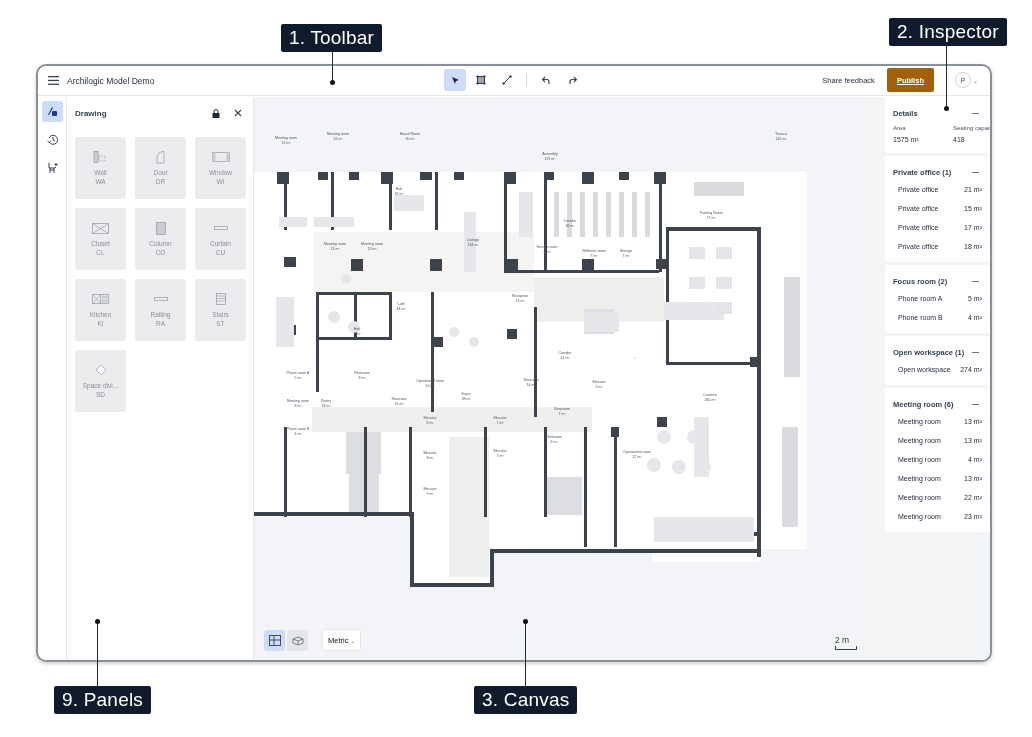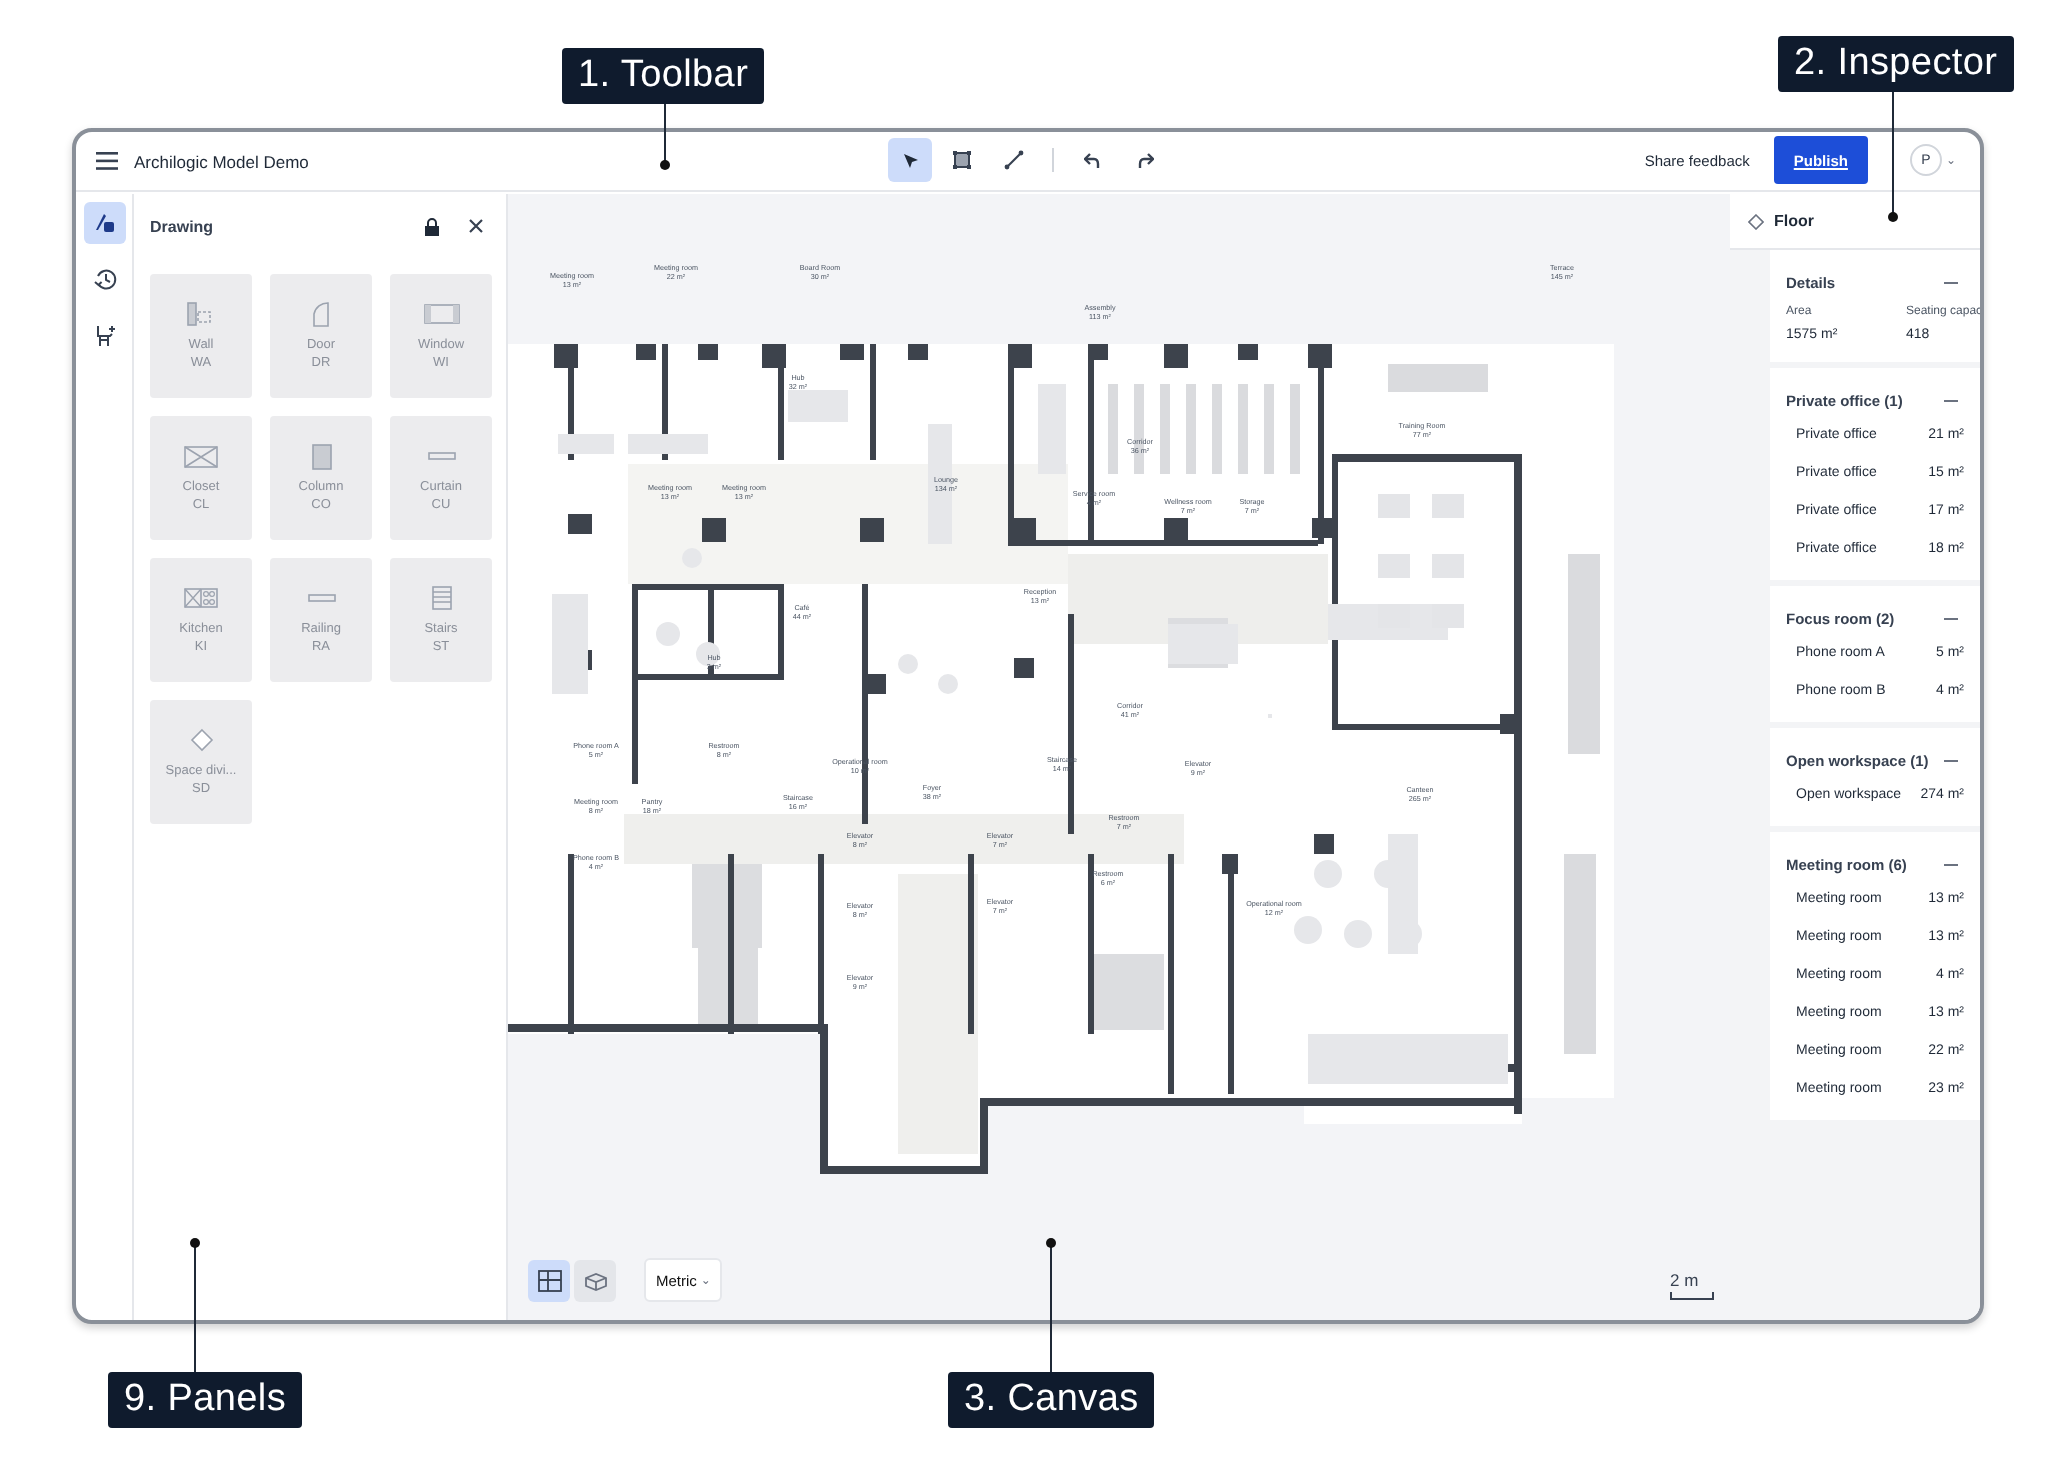--- a/index.html
+++ b/index.html
@@ -15,21 +15,21 @@
   .app { position: absolute; left: 36px; top: 64px; width: 956px; height: 598px; border: 2px solid #8a9099; border-radius: 10px; background: #fff; overflow: hidden; box-shadow: 0 2px 4px rgba(0,0,0,0.18); }
   .topbar { position: absolute; left: 0; top: 0; right: 0; height: 30px; border-bottom: 1px solid #e5e7eb; display: flex; align-items: center; }
   .menu-btn { width: 30px; height: 30px; display: flex; align-items: center; justify-content: center; }
   .app-title { font-size: 8.5px; font-weight: normal; color: #1f2937; margin-left: -1px; }
   .tools { position: absolute; left: 406px; top: 3px; display: flex; align-items: center; gap: 4px; }
   .tool { width: 22px; height: 22px; border-radius: 3px; display: flex; align-items: center; justify-content: center; }
   .tool.active { background: #cddcfa; }
   .tool-sep { width: 1px; height: 12px; background: #d1d5db; margin: 0 4px; }
   .right-actions { position: absolute; right: 12px; top: 2px; display: flex; align-items: center; gap: 12px; }
   .share { font-size: 7.5px; color: #1f2937; }
-  .publish { background: #1d4ed8; color: #fff; font-size: 7.5px; font-weight: bold; height: 24px; padding: 0 10px; border-radius: 2px; display: flex; align-items: center; border: none; text-decoration: underline; }
+  .publish { background: #a16207; color: #fff; font-size: 7.5px; font-weight: bold; height: 24px; padding: 0 10px; border-radius: 2px; display: flex; align-items: center; border: none; text-decoration: underline; }
   .avatar-wrap { display: flex; align-items: center; gap: 2px; border-left: 1px solid #e5e7eb; padding-left: 8px; height: 24px; }
   .avatar { width: 16px; height: 16px; border-radius: 50%; border: 1px solid #d1d5db; font-size: 7px; display: flex; align-items: center; justify-content: center; color: #374151; }
   .chev { font-size: 6px; color: #6b7280; }
 
   
   .rail { position: absolute; left: 0; top: 31px; width: 29px; bottom: 0; border-right: 1px solid #e5e7eb; }
   .rail-btn { width: 21px; height: 21px; margin: 4px 0 0 4px; border-radius: 3px; display: flex; align-items: center; justify-content: center; margin-bottom: 7px; }
   .rail-btn.active { background: #cddcfa; }
 
   
@@ -510,26 +510,20 @@
       <span>Metric</span>
       <span style="font-size:6px;color:#6b7280;">⌄</span>
     </div>
     <div class="scale">
       <div class="scale-label">2 m</div>
       <div class="scale-bar"></div>
     </div>
   </div>
 
   <div class="inspector">
-    <div class="insp-head">
-      <svg width="8" height="8" viewBox="0 0 8 8">
-          <path d="M4 0.5 L7.5 4 L4 7.5 L0.5 4 Z" fill="none" stroke="#6b7280" stroke-width="0.8"></path>
-        </svg>
-      <span class="insp-title">Floor</span>
-    </div>
 
     <div class="section" style="padding-bottom:10px;">
       <div class="sec-head">
         <span class="sec-title">Details</span>
         <span class="sec-collapse"></span>
       </div>
       <div class="details">
         <span class="d-label">Area</span>
         <span class="d-label">Seating capacity</span>
         <span class="d-val">1575 m²</span>

